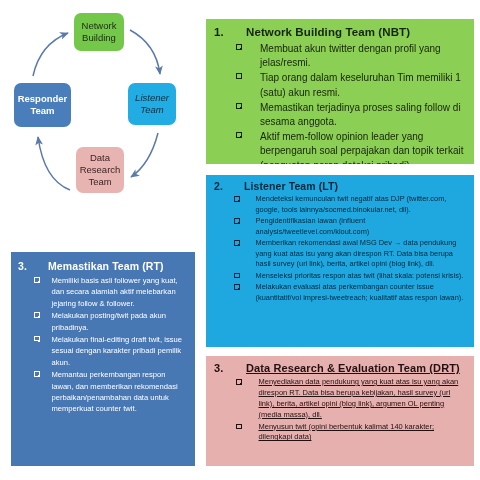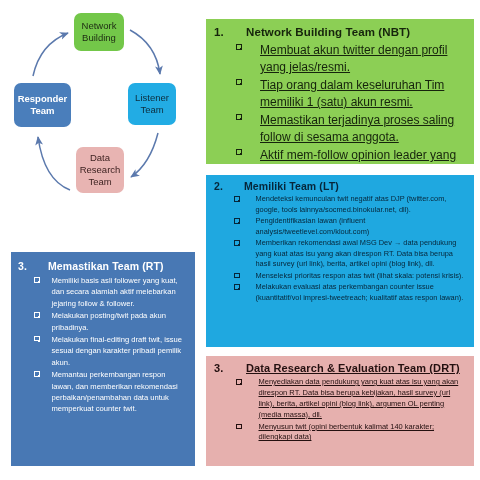--- a/index.html
+++ b/index.html
@@ -13,21 +13,21 @@
   
   #cycle{position:absolute;left:0;top:0;width:200px;height:240px;}
   #cycle svg{position:absolute;left:0;top:0;}
   .node{
     position:absolute;border-radius:7px;
     display:flex;align-items:center;justify-content:center;text-align:center;
     font-size:9.5px;line-height:1.25;font-weight:400;
     padding:3px 12px;box-sizing:border-box;
   }
   #node-nb{left:74px;top:13px;width:50px;height:38px;background:#73c749;color:#1d2b13;}
-  #node-lt{left:128px;top:83px;width:48px;height:42px;background:#22ace4;color:#0d2d3d;}
+  #node-lt{left:128px;top:83px;width:48px;height:42px;background:#22ace4;color:#0d2d3d;font-style:italic;}
   #node-rt{left:14px;top:83px;width:57px;height:44px;background:#4a7ebb;color:#ffffff;font-weight:bold;}
   #node-drt{left:76px;top:147px;width:48px;height:46px;background:#e8b4b2;color:#3a1f1e;}
 
   
   .panel{position:absolute;box-sizing:border-box;overflow:hidden;}
   .panel-head{
     display:flex;align-items:baseline;
     font-weight:700;letter-spacing:.1px;
   }
   .panel-num{width:20px;flex:0 0 20px;}
@@ -50,21 +50,21 @@
   .itext{flex:1 1 auto;}
 
   
   #panel-nbt{
     left:206px;top:19px;width:268px;height:145px;
     background:#8ccf55;color:#16240c;
     padding:7px 8px 6px 8px;
   }
   #panel-nbt .panel-head{font-size:11.5px;margin-bottom:4px;}
   #panel-nbt .panel-title{padding-left:12px;}
-  #panel-nbt ul.items{font-size:12px;line-height:1.42;padding-left:22px;text-decoration:underline;}
+  #panel-nbt ul.items{font-size:10px;line-height:1.42;padding-left:22px;}
   #panel-nbt .bullet{width:6px;height:6px;margin-right:18px;}
 
   
   #panel-lt{
     left:206px;top:175px;width:268px;height:172px;
     background:#1fa8e0;color:#06263a;
     padding:5px 8px 5px 8px;
   }
   #panel-lt .panel-head{font-size:10.5px;margin-bottom:2px;}
   #panel-lt .panel-title{padding-left:10px;}
@@ -155,21 +155,21 @@
       <li>
         <span class="bullet"></span>
         <span class="itext">Aktif mem-follow opinion leader yang berpengaruh soal perpajakan dan topik terkait (penguatan peran deteksi pribadi).</span>
       </li>
     </ul>
   </div>
 
   <div class="panel" id="panel-lt">
     <div class="panel-head">
       <span class="panel-num">2.</span>
-      <span class="panel-title">Memiliki Team (LT)</span>
+      <span class="panel-title">Listener Team (LT)</span>
     </div>
     <ul class="items">
       <li>
         <span class="bullet"></span>
         <span class="itext">Mendeteksi kemunculan twit negatif atas DJP (twitter.com, google, tools lainnya/socmed.binokular.net, dll).</span>
       </li>
       <li>
         <span class="bullet"></span>
         <span class="itext">Pengidentifikasian lawan (influent analysis/tweetlevel.com/klout.com)</span>
       </li>

